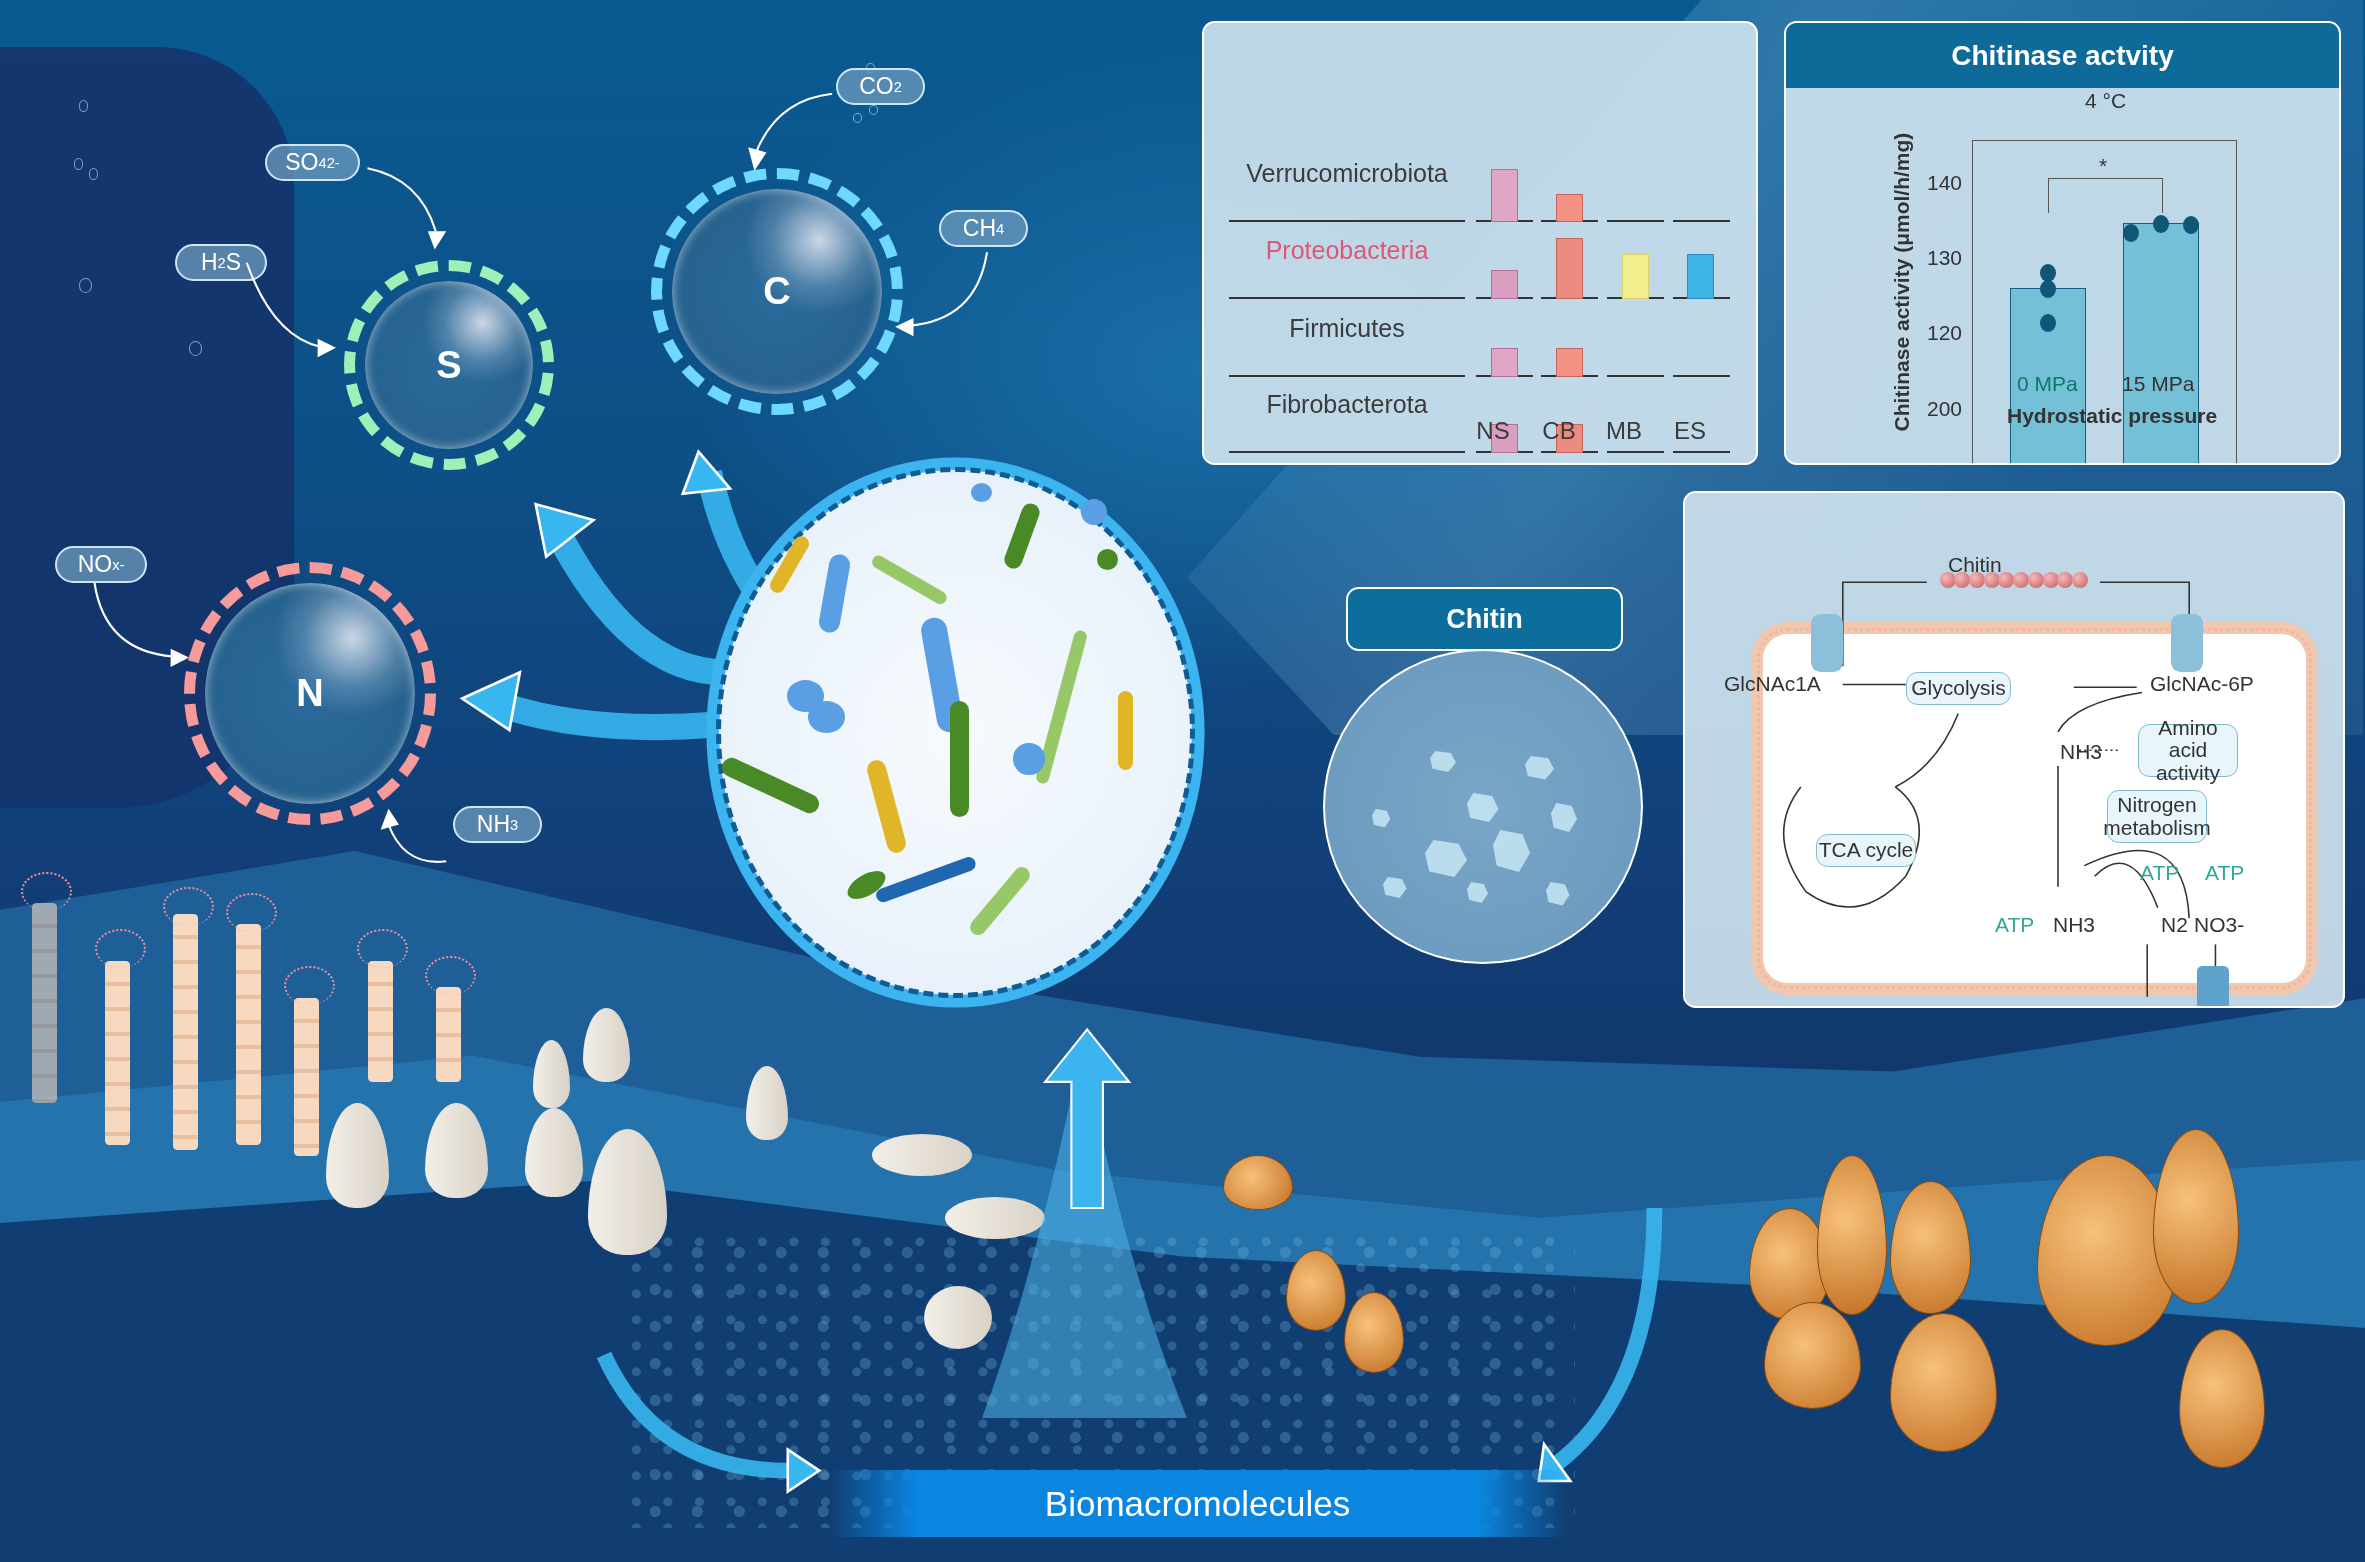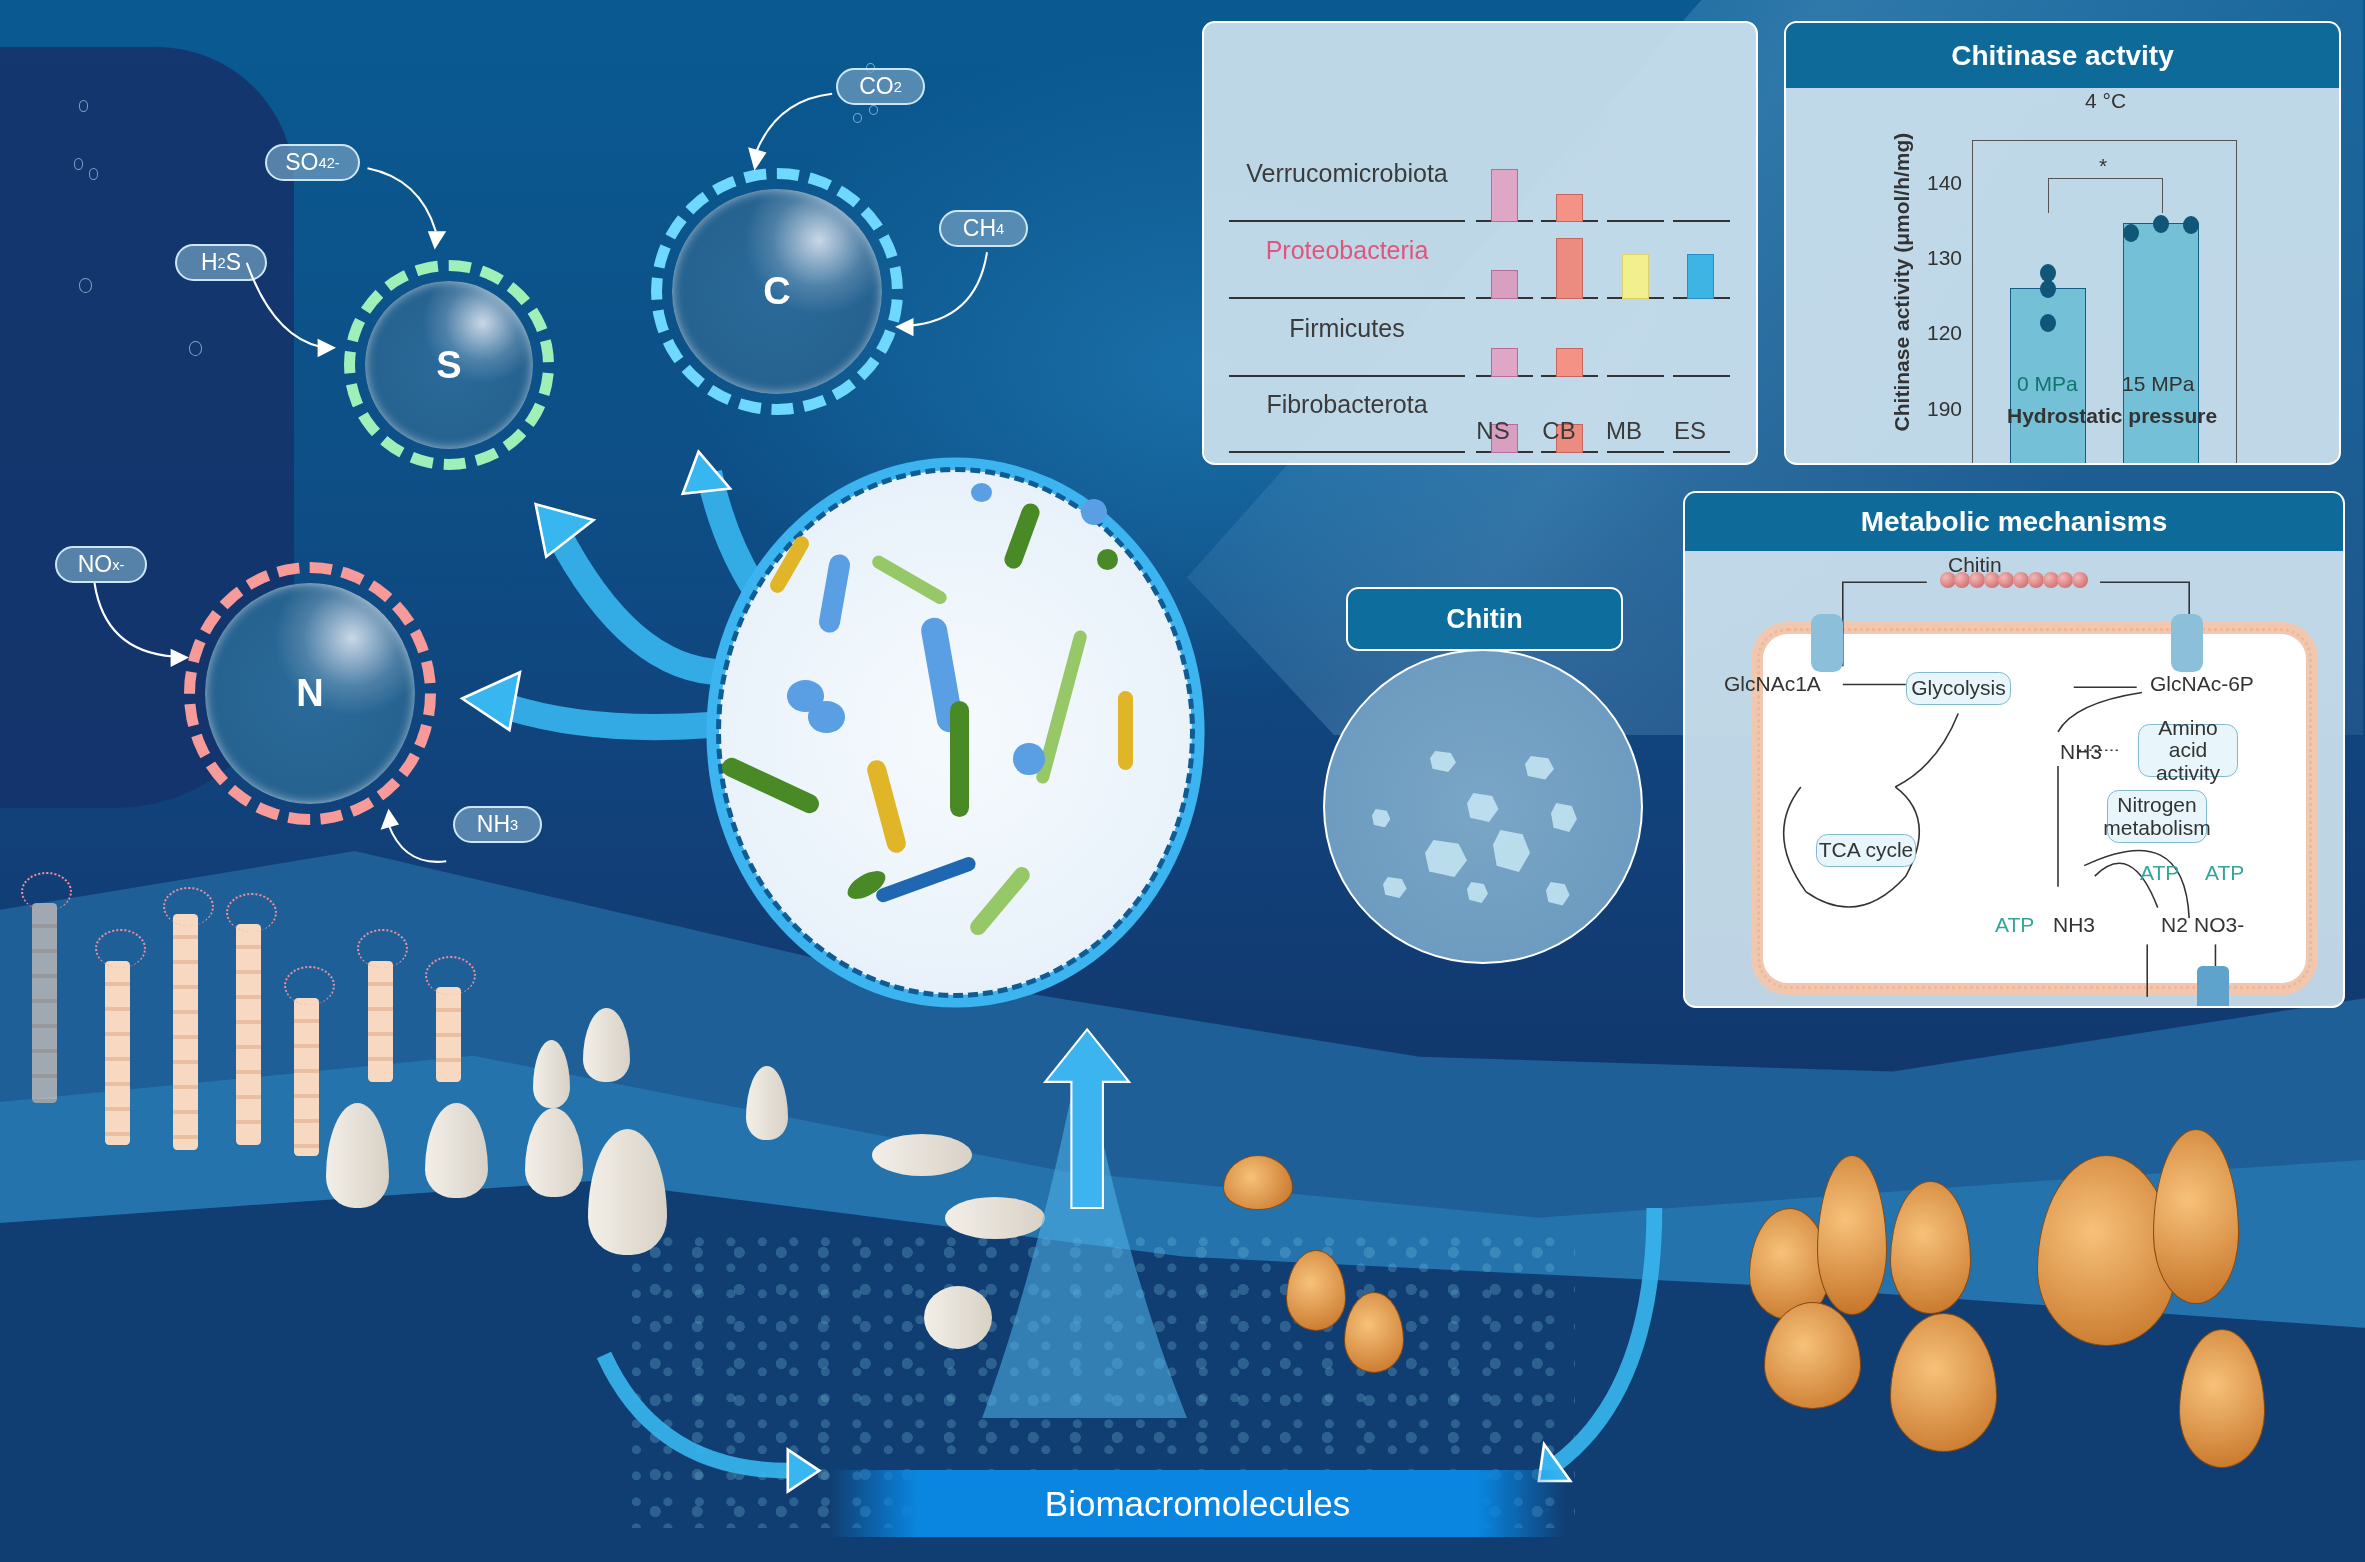--- a/index.html
+++ b/index.html
@@ -323,21 +323,21 @@
 </div>
 
 <div class="panel" style="left:1784px;top:21px;width:557px;height:444px">
   <div class="panel-head">Chitinase actvity</div>
   <div style="position:absolute;left:299px;top:66px;font-size:21px;color:#333">4 °C</div>
   <div style="position:absolute;left:-84px;top:247px;width:399px;transform:rotate(-90deg);text-align:center;font-size:21px;font-weight:bold;color:#333">Chitinase activity (μmol/h/mg)</div>
   <div style="position:absolute;left:134px;top:126px;width:42px;height:341px">
     <div class="ch-tick" style="top:22px">140</div>
     <div class="ch-tick" style="top:97px">130</div>
     <div class="ch-tick" style="top:172px">120</div>
-    <div class="ch-tick" style="top:248px">190</div>
+    <div class="ch-tick" style="top:248px">200</div>
 
   </div>
   <div class="ch-plot">
     <div class="ch-bar" style="left:37px;height:191px"></div>
     <div class="ch-bar" style="left:150px;height:256px"></div>
     <div class="dot" style="left:67px;top:123px"></div>
     <div class="dot" style="left:67px;top:139px"></div>
     <div class="dot" style="left:67px;top:173px"></div>
     <div class="dot" style="left:150px;top:83px"></div>
     <div class="dot" style="left:180px;top:74px"></div>
@@ -345,21 +345,20 @@
     <div style="position:absolute;left:75px;top:37px;width:113px;height:34px;border:1.6px solid #555;border-bottom:none"></div>
     <div style="position:absolute;left:126px;top:13px;font-size:21px;color:#333">*</div>
   </div>
   <div style="position:absolute;left:226px;top:462px"></div>
   <div style="position:absolute;left:231px;top:372px;font-size:21px;color:#0f766e;top:349px">0 MPa</div>
   <div style="position:absolute;left:336px;top:349px;font-size:21px;color:#333">15 MPa</div>
   <div style="position:absolute;left:221px;top:381px;font-size:21px;font-weight:bold;color:#333">Hydrostatic pressure</div>
 </div>
 
 <div class="panel" style="left:1683px;top:491px;width:662px;height:517px">
-  <div class="panel-head" style="height:58px">Metabolic mechanisms</div>
   <div class="met-text" style="left:263px;top:60px">Chitin</div>
   <div class="bead" style="left:255px"></div>
   <div class="bead" style="left:269px"></div>
   <div class="bead" style="left:284px"></div>
   <div class="bead" style="left:299px"></div>
   <div class="bead" style="left:313px"></div>
   <div class="bead" style="left:328px"></div>
   <div class="bead" style="left:343px"></div>
   <div class="bead" style="left:358px"></div>
   <div class="bead" style="left:372px"></div>

